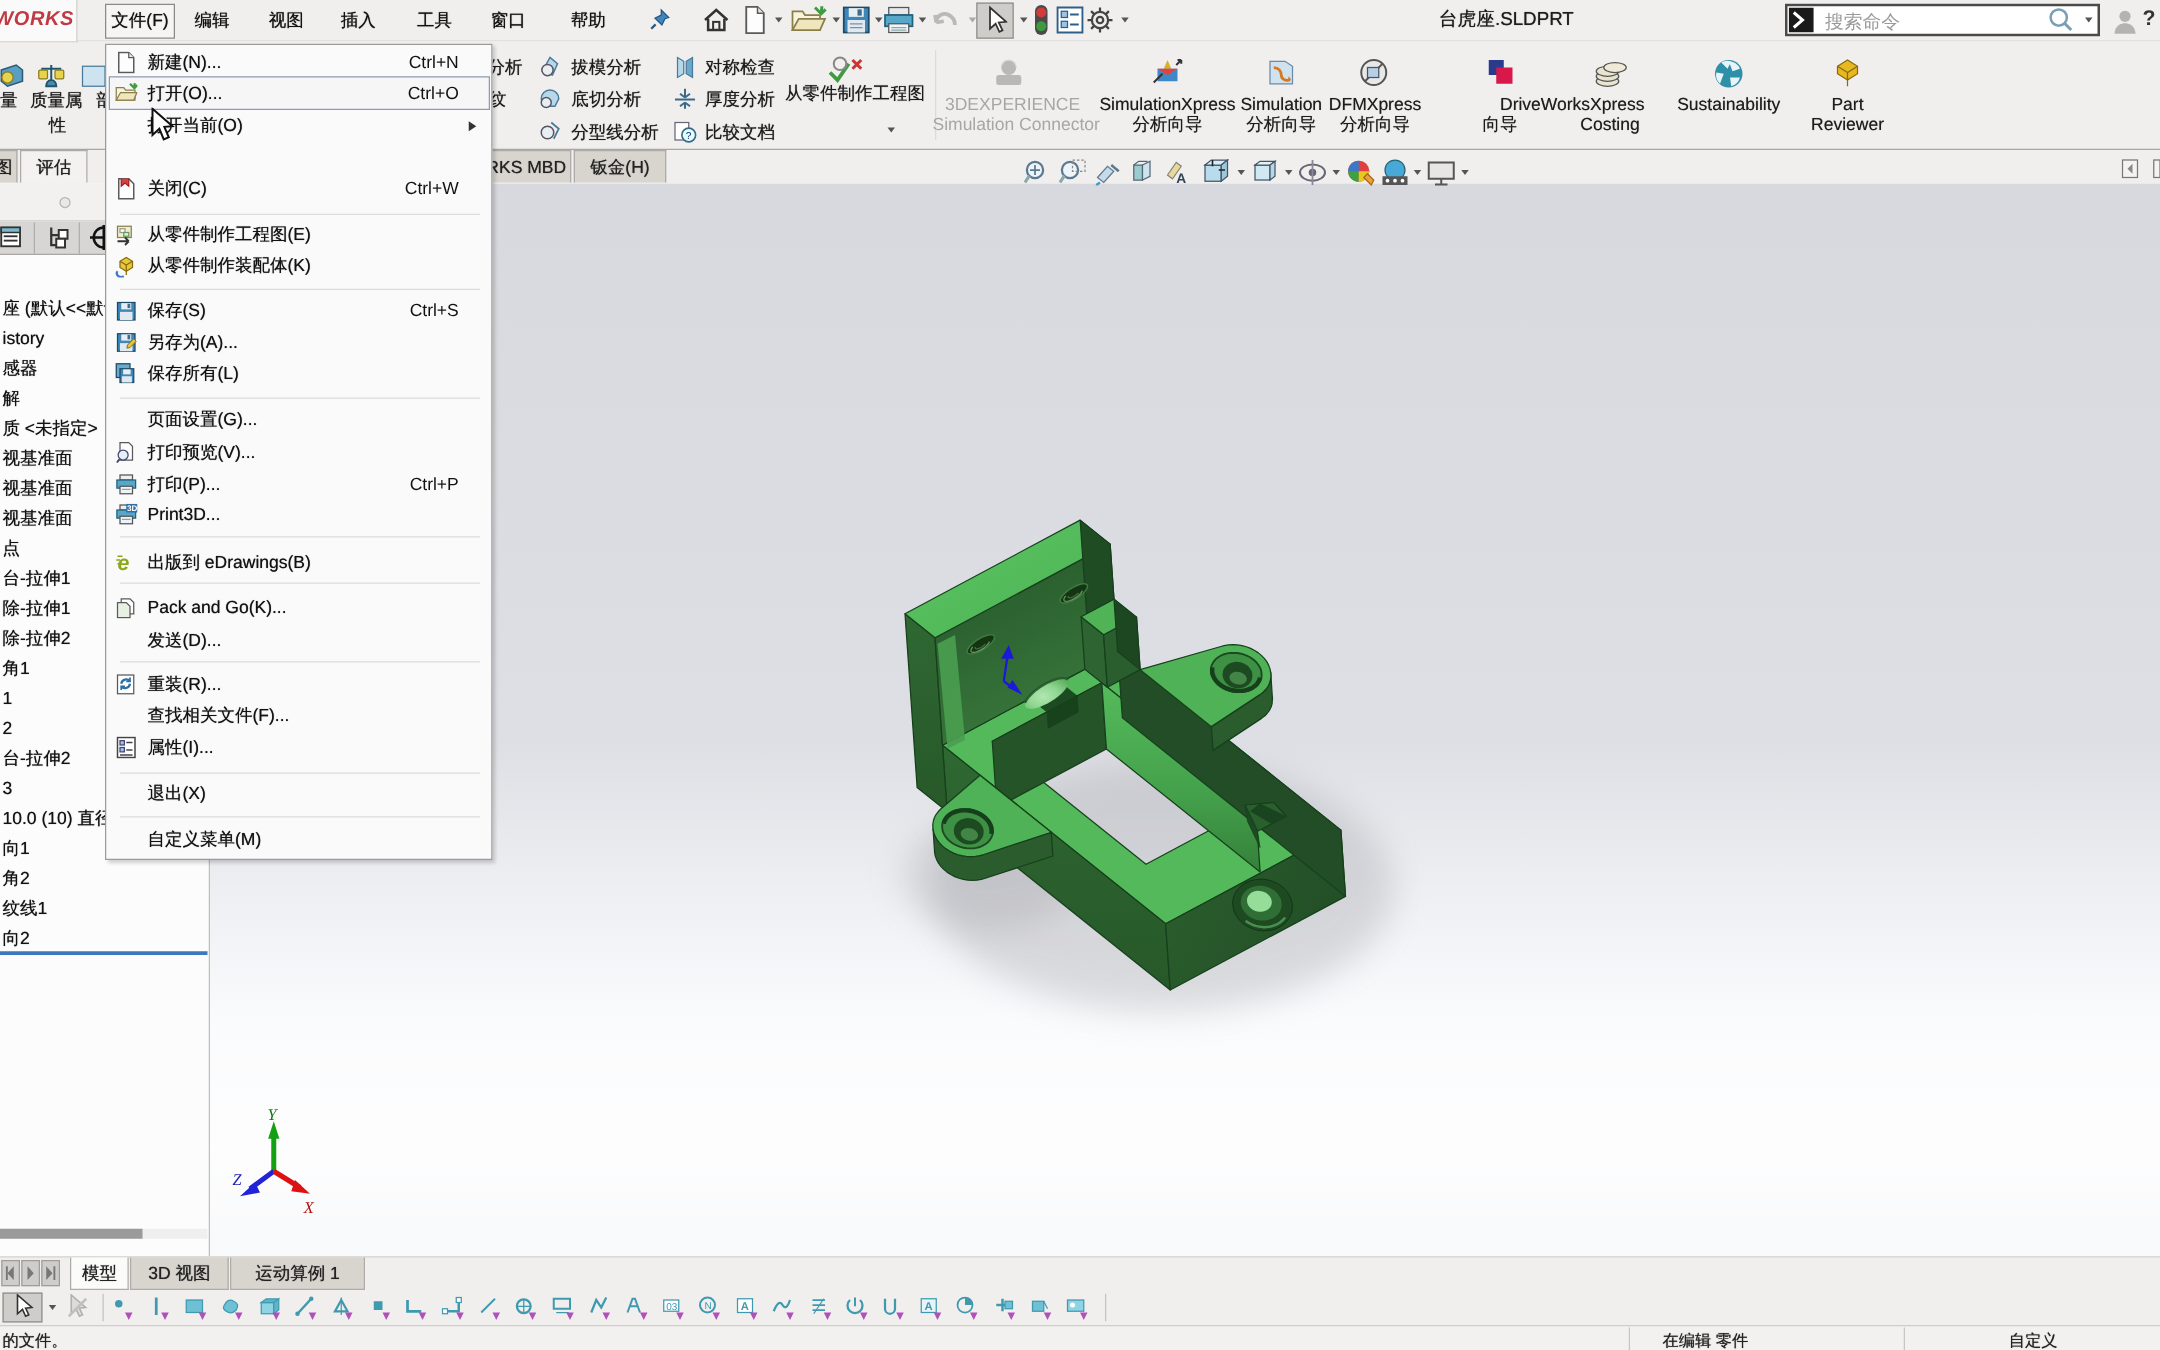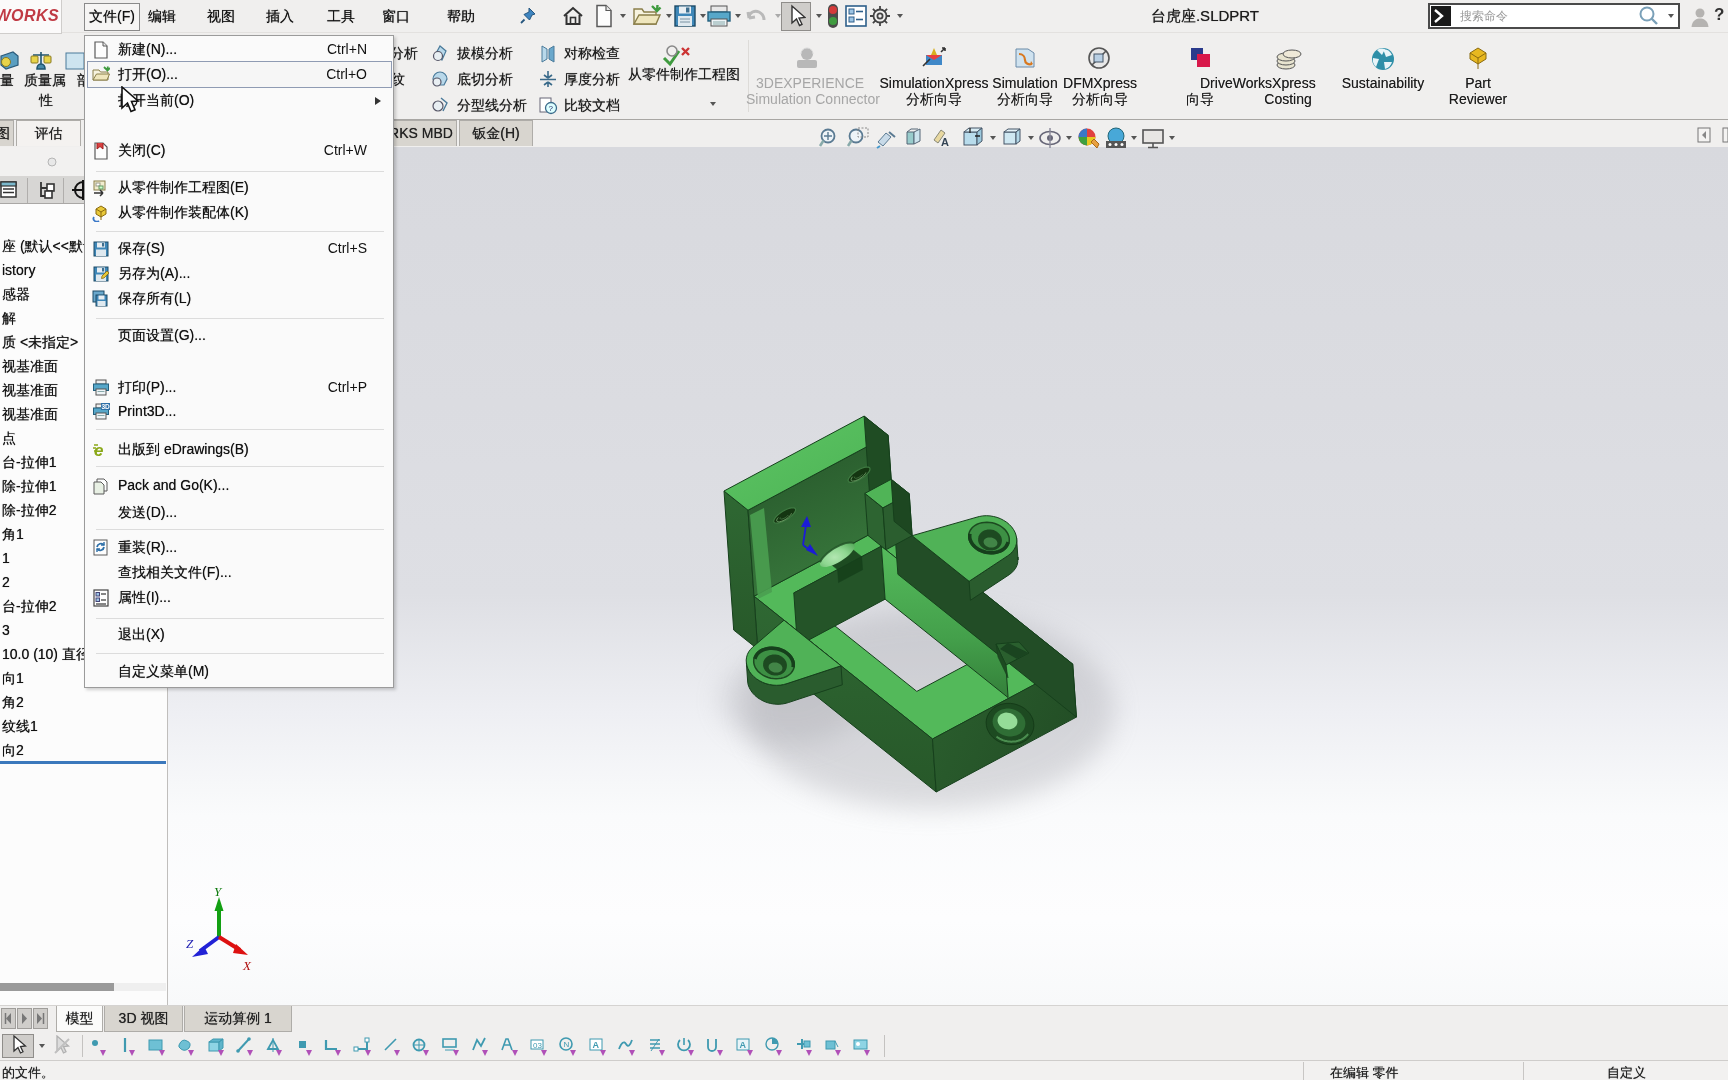--- a/index.html
+++ b/index.html
@@ -1,26 +1,26 @@
 <!DOCTYPE html>
 <html><head><meta charset="utf-8">
 <style>
 *{margin:0;padding:0;box-sizing:border-box}
 html,body{width:1728px;height:1080px;overflow:hidden;font-family:"Liberation Sans",sans-serif;background:#f0efee;color:#161616;-webkit-font-smoothing:antialiased}
 #app{position:relative;width:1728px;height:1080px}
 
 #titlebar{position:absolute;left:0;top:0;width:1728px;height:33px;background:#f0efee;border-bottom:1px solid #e3e1df}
 #logo{position:absolute;left:0;top:0;width:62px;height:34px;background:#fbfafa;border-right:1px solid #cfcdcb;border-bottom:1px solid #cfcdcb;overflow:hidden}
 #logo span{position:absolute;left:-56px;top:7px;font-style:italic;font-weight:bold;font-size:16px;color:#c03a44;letter-spacing:0.5px}
-.mitem{position:absolute;top:0;height:33px;line-height:33px;font-size:14px;color:#111;text-shadow:0 0 0.7px rgba(0,0,0,0.75)}
+.mitem{position:absolute;top:0;height:33px;line-height:33px;font-size:14px;color:#111;text-align:center;text-shadow:0 0 0.7px rgba(0,0,0,0.75)}
 #filebox{position:absolute;left:84px;top:3px;width:56px;height:28px;border:1px solid #8a8a8a;background:#f6f5f4}
 .caret{position:absolute;top:14px;width:0;height:0;border-left:3.5px solid transparent;border-right:3.5px solid transparent;border-top:4px solid #555}
 #title-doc{position:absolute;left:1060px;top:0;width:290px;height:33px;line-height:32px;font-size:15px;color:#1c1c1c;text-align:center;text-shadow:0 0 0.7px rgba(0,0,0,0.7)}
 #searchbox{position:absolute;left:1428px;top:3px;width:252px;height:26px;background:#fff;border:2px solid #4a4a4a}
-#searchbox .ph{position:absolute;left:30px;top:3px;font-size:12px;color:#9a9a9a}
+#searchbox .ph{position:absolute;left:30px;top:3px;font-size:15px;color:#9a9a9a}
 
 #ribbon{position:absolute;left:0;top:34px;width:1728px;height:86px;background:#f0efee;border-bottom:1px solid #a8a6a3}
 .rlab{position:absolute;font-size:14px;color:#1c1c1c;white-space:nowrap;text-shadow:0 0 0.7px rgba(0,0,0,0.7)}
 .rlabc{position:absolute;font-size:14px;color:#1c1c1c;white-space:nowrap;text-align:center;text-shadow:0 0 0.6px rgba(0,0,0,0.55)}
 .rgray{color:#a6a6a6;text-shadow:none}
 .rsep{position:absolute;top:6px;width:1px;height:72px;background:#dddbd8}
 
 #tabstrip{position:absolute;left:0;top:120px;width:1728px;height:27px;background:#f0efee}
 .ctab{position:absolute;top:0;height:26px;line-height:25px;text-align:center;font-size:14px;color:#222;background:#d8d5cf;border:1px solid #aeaca8;border-bottom:none;text-shadow:0 0 0.7px rgba(0,0,0,0.7)}
 .ctab.active{background:#f4f2f0}
@@ -270,21 +270,21 @@
       <svg class="icon" style="left:1466px;top:45px" width="28" height="26" viewBox="0 0 28 26">
         <path d="M4 8 l8 -5 8 5 v6 l-8 5 -8 -5 z" fill="#e8b820" stroke="#8a6a10"></path>
         <path d="M4 8 l8 5 8 -5 M12 13 v11" fill="none" stroke="#8a6a10"></path>
       </svg>
       <div class="rlabc" style="left:1440px;top:75px;width:76px">Part</div>
       <div class="rlabc" style="left:1440px;top:91px;width:76px">Reviewer</div>
     </div>
 
 <div id="tabstrip">
 <div class="ctab" style="left:-8px;width:22px">图</div>
-<div class="ctab active" style="left:16px;width:65px">评估</div>
+<div class="ctab active" style="left:16px;width:54px">评估</div>
 <div class="ctab" style="left:385px;width:72px">RKS MBD</div>
 <div class="ctab" style="left:459px;width:74px">钣金(H)</div>
 </div>
 
 <div id="viewport">
       <svg width="1560" height="858" viewBox="168 147 1560 858">
 <defs>
 <filter id="bl" x="-60%" y="-60%" width="220%" height="220%">
             <feGaussianBlur stdDeviation="13"></feGaussianBlur>
           </filter>
@@ -809,20 +809,28 @@
           <rect x="1" y="1" width="11" height="11" fill="#6aa8cc" stroke="#1d4a66"></rect>
           <rect x="4" y="5" width="11" height="11" fill="#3e87b8" stroke="#1d4a66"></rect>
           <rect x="6.5" y="5.5" width="6" height="4" fill="#e8eef2"></rect>
           <rect x="5.5" y="11" width="8" height="5" fill="#dfe9ef"></rect>
         </svg>
         <span class="txt">保存所有(L)</span>
       </div>
       <div class="mi" style="top:288px">
         <span class="txt">页面设置(G)...</span>
       </div>
+      <div class="mi" style="top:314px">
+        <svg class="ico" width="18" height="18" viewBox="0 0 18 18">
+          <path d="M4 1 H11 L14 4 V15 H4 Z" fill="#fdfdfd" stroke="#5a5a5a"></path>
+          <circle cx="6.5" cy="11" r="4" fill="#e4f0f6" stroke="#447"></circle>
+          <line x1="3.5" y1="14.5" x2="1.5" y2="17" stroke="#447" stroke-width="1.6"></line>
+        </svg>
+        <span class="txt">打印预览(V)...</span>
+      </div>
       <div class="mi" style="top:340px">
         <svg class="ico" width="18" height="18" viewBox="0 0 18 18">
           <rect x="4" y="1" width="10" height="4" fill="#eee" stroke="#555"></rect>
           <rect x="1.5" y="5" width="15" height="6.5" fill="#57a7c9" stroke="#23607e"></rect>
           <rect x="4" y="10" width="10" height="6" fill="#eef4f7" stroke="#555"></rect>
           <line x1="5.5" y1="12.5" x2="12.5" y2="12.5" stroke="#8aa"></line>
         </svg>
         <span class="txt">打印(P)...</span>
         <span class="sc">Ctrl+P</span>
       </div>

